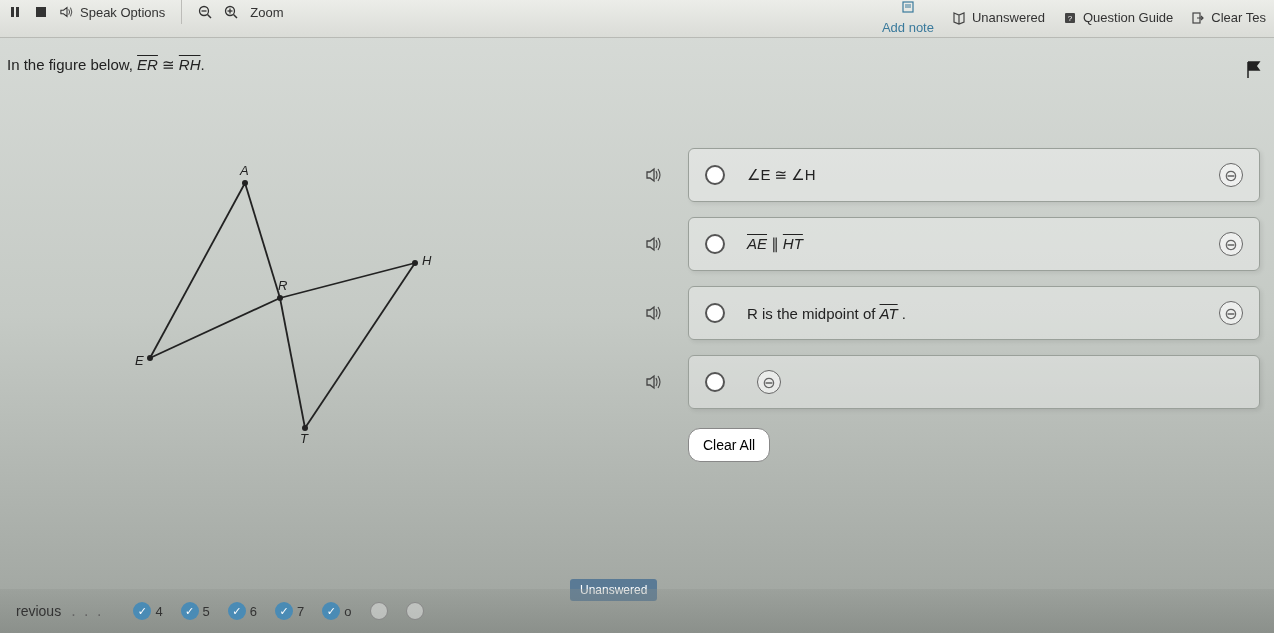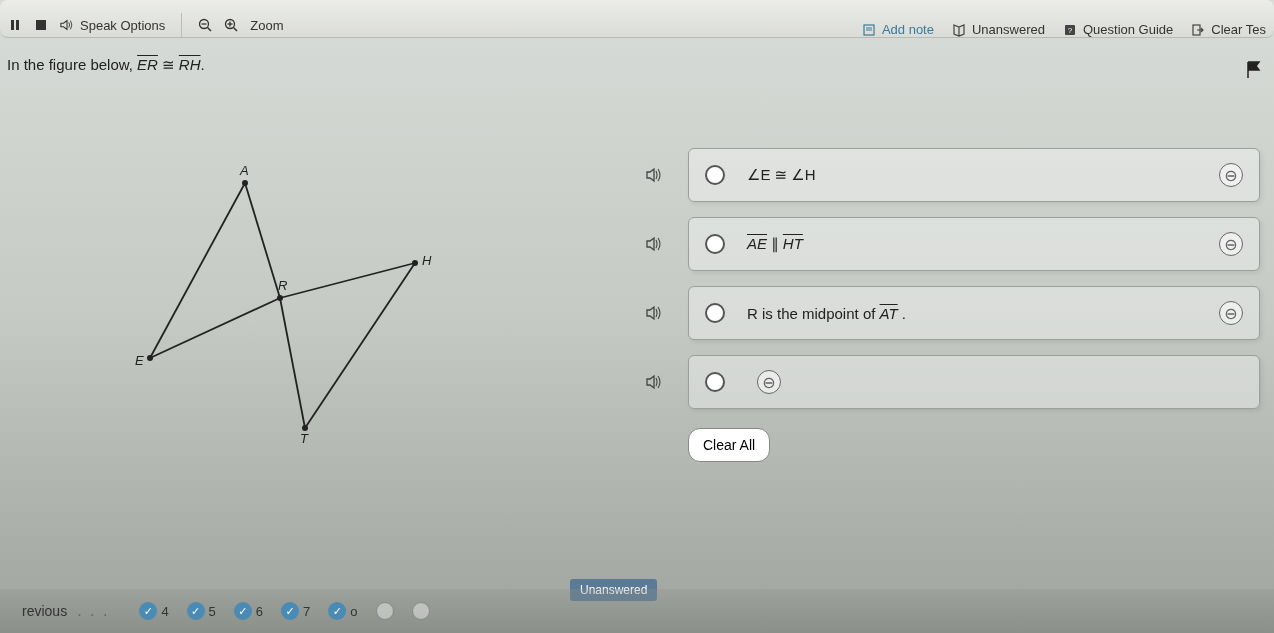--- a/index.html
+++ b/index.html
@@ -9,30 +9,29 @@
   width: 1274px;
   height: 633px;
   overflow: hidden;
   position: relative;
 }
 .toolbar {
   height: 38px;
   background: linear-gradient(to bottom, #ecede9, #dadcd7);
   border-bottom: 1px solid #b8bab5;
   display: flex;
-  align-items: flex-end;
+  align-items: flex-start;
   padding: 0 8px;
   font-size: 13px;
   color: #333;
-  border-radius: 8px;
 }
 .toolbar .left { display: flex; align-items: center; gap: 12px; }
 .toolbar .right { margin-left: auto; display: flex; align-items: center; gap: 18px; }
 .toolbar .btn { display: inline-flex; align-items: center; gap: 6px; cursor: pointer; color: #333; }
-.toolbar .btn.addnote { color: #3a7a9c; }
+.toolbar .btn.addnote { color: #3a7a9c; flex-direction: column; }
 .toolbar .divider { width: 1px; height: 24px; background: #bcbcb8; margin: 0 4px; }
 .toolbar-icon { width: 14px; height: 14px; display: inline-flex; align-items: center; justify-content: center; }
 
 .content { position: relative; padding: 18px 0 0 0; }
 .flag { position: absolute; right: 10px; top: 60px; font-size: 18px; color: #333; cursor: pointer; }
 
 .question-text { font-size: 15px; color: #222; padding-left: 7px; margin-bottom: 10px; }
 .overline { text-decoration: overline; font-style: italic; }
 
 .figure-area { position: absolute; left: 130px; top: 115px; width: 330px; height: 290px; }
@@ -65,21 +64,21 @@
 }
 
 .clear-all {
   display: inline-block; background: #fff; border: 1px solid #888;
   border-radius: 12px; padding: 8px 14px; font-size: 14px; cursor: pointer;
   margin-left: 48px; margin-top: 4px;
 }
 
 .bottom-nav {
   position: absolute; bottom: 0; left: 0; right: 0; height: 44px;
-  display: flex; align-items: center; padding: 0 12px;
+  display: flex; align-items: center; padding: 0 6px;
   background: linear-gradient(to bottom, rgba(140,145,140,0.3), rgba(120,125,120,0.5));
 }
 .prev-btn { font-size: 14px; color: #333; padding: 6px 10px; cursor: pointer; }
 .nav-items { display: flex; align-items: center; gap: 18px; margin-left: 30px; }
 .nav-item { display: flex; align-items: center; gap: 4px; font-size: 13px; color: #333; }
 .nav-check {
   width: 18px; height: 18px; border-radius: 50%; background: #4a8bb5;
   display: flex; align-items: center; justify-content: center; color: #fff; font-size: 11px;
 }
 .nav-empty {

